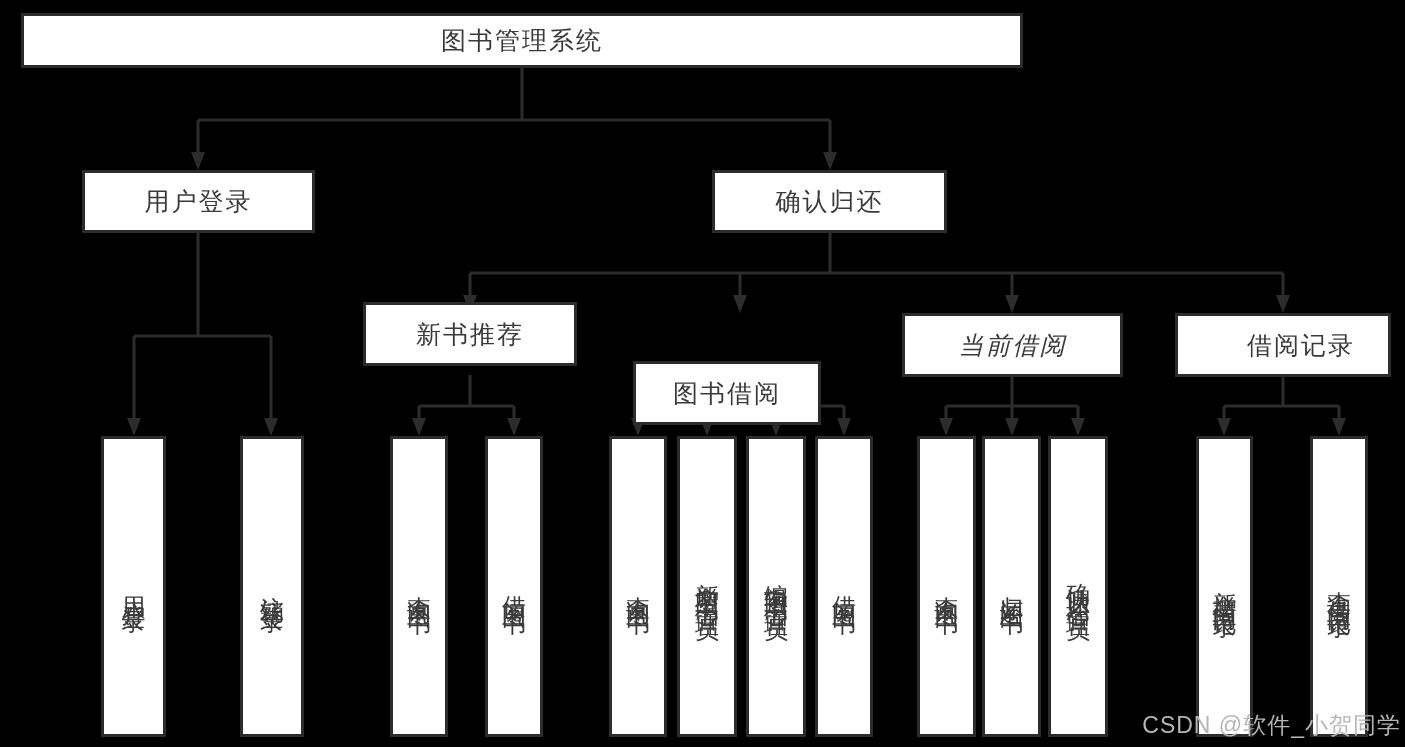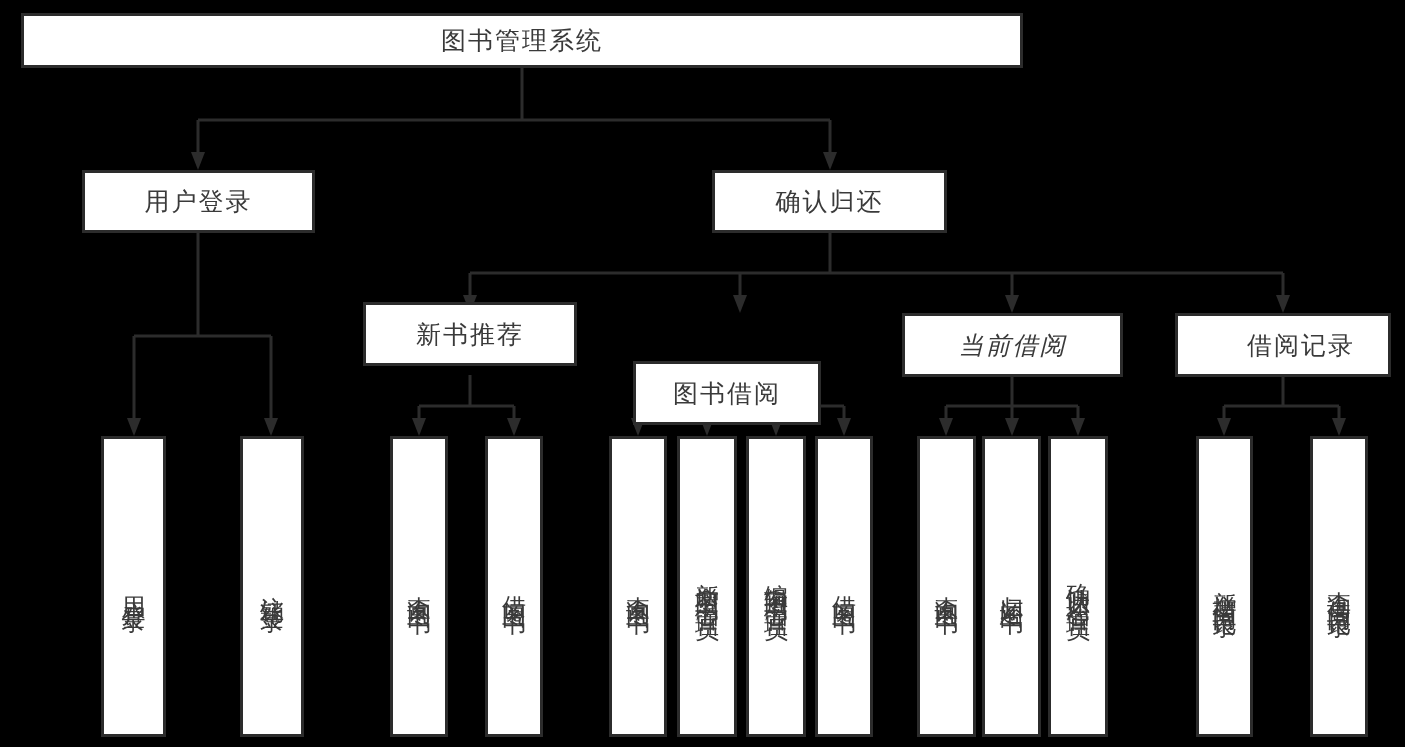--- a/index.html
+++ b/index.html
@@ -167,14 +167,15 @@
     <span class="vlabel">确认归还（管理员）</span>
   </div>
 
   <div class="node" style="left:1196px; top:436px; width:57px; height:301px;">
     <span class="vlabel">新增借阅记录</span>
   </div>
   <div class="node" style="left:1310px; top:436px; width:58px; height:301px;">
     <span class="vlabel">查询借阅记录</span>
   </div>
 
+  <div class="watermark">CSDN @软件_小贺同学</div>
 
 </div>
 
 </body></html>

